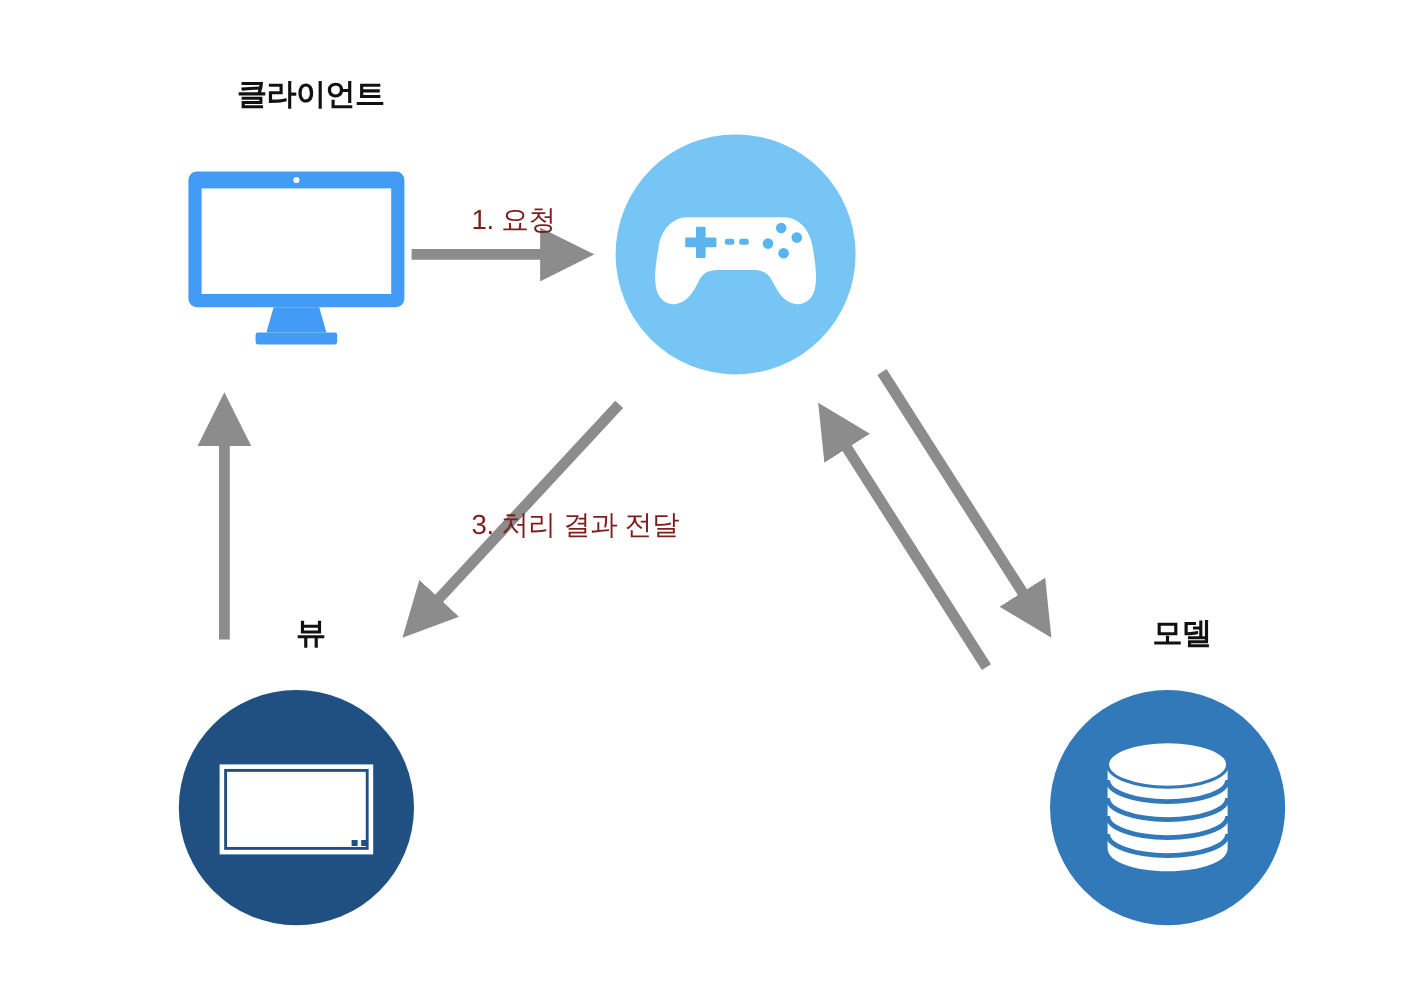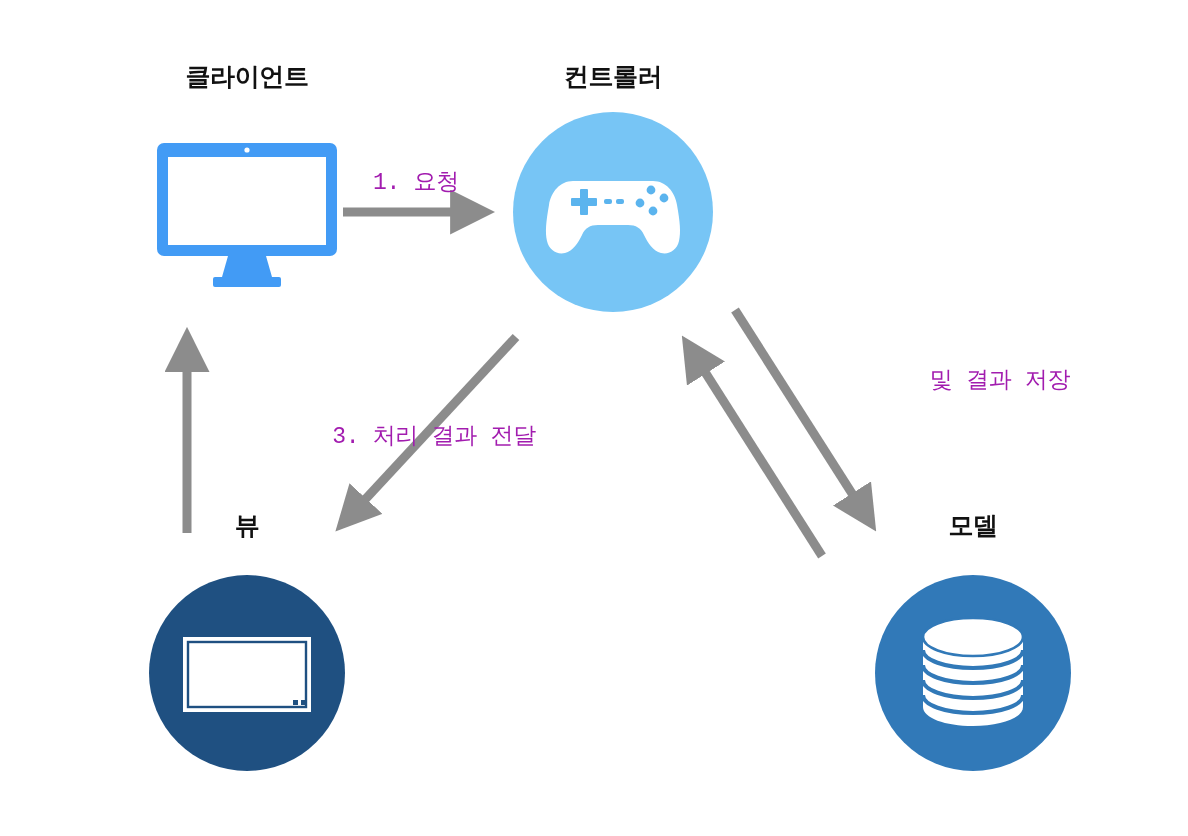--- a/index.html
+++ b/index.html
@@ -23,40 +23,40 @@
     font-weight: bold;
     color: #111111;
     font-size: 25px;
     line-height: 30px;
     text-align: center;
     white-space: nowrap;
     letter-spacing: -0.4px;
   }
   .edge-label {
     position: absolute;
-    color: #a21caf;
+    color: #7f1d1d;
     font-size: 23px;
     line-height: 34px;
     text-align: center;
     white-space: nowrap;
     letter-spacing: -0.3px;
   }
   .edge-label.multiline {
     white-space: normal;
   }
   svg.layer {
     position: absolute;
     left: 0;
     top: 0;
     width: 1188px;
     height: 836px;
   }
   svg.arrows { z-index: 1; }
   svg.nodes  { z-index: 2; }
-  .label-layer { position: absolute; left:0; top:0; width:1147px; height:836px; z-index: 3; font-family: Liberation Mono, monospace; }
+  .label-layer { position: absolute; left:12px; top:0; width:1147px; height:836px; z-index: 3; }
 </style>
 </head>
 <body>
 
 <div id="canvas">
 
   <svg class="layer arrows" viewBox="0 0 1188 836">
     <defs>
       <marker id="ah" markerWidth="5" markerHeight="5" refX="3.1" refY="2.5" orient="auto" markerUnits="strokeWidth">
         <path d="M0,0 L5,2.5 L0,5 z" fill="#8C8C8C"></path>
@@ -145,29 +145,27 @@
         <path d="M923 680 C923 690 945 698 973 698 C1001 698 1023 690 1023 680" fill="none" stroke="#3179B8" stroke-width="4"></path>
         <path d="M923 695 C923 705 945 713 973 713 C1001 713 1023 705 1023 695" fill="none" stroke="#3179B8" stroke-width="4"></path>
       </g>
     </g>
   </svg>
 
   <div class="label-layer">
 
     <div class="node-title" style="left:0; top:64px; width:494px;">클라이언트</div>
 
-    <div class="node-title" style="left:366px; top:64px; width:494px;">컨트롤러</div>
 
     <div class="node-title" style="left:0; top:513px; width:494px;">뷰</div>
 
     <div class="node-title" style="left:726px; top:513px; width:494px;">모델</div>
 
     <div class="edge-label" style="left:316px; top:166px; width:200px;">1. 요청</div>
 
     <div class="edge-label multiline" style="left:830px; top:364px; width:340px;">
-      <div>및 결과 저장</div>
     </div>
 
-    <div class="edge-label" style="left:314px; top:420px; width:240px;">3. 처리 결과 전달</div>
+    <div class="edge-label" style="left:314px; top:420px; width:240px;text-align:right;">3. 처리 결과 전달</div>
 
 
   </div>
 </div>
 
 </body></html>

